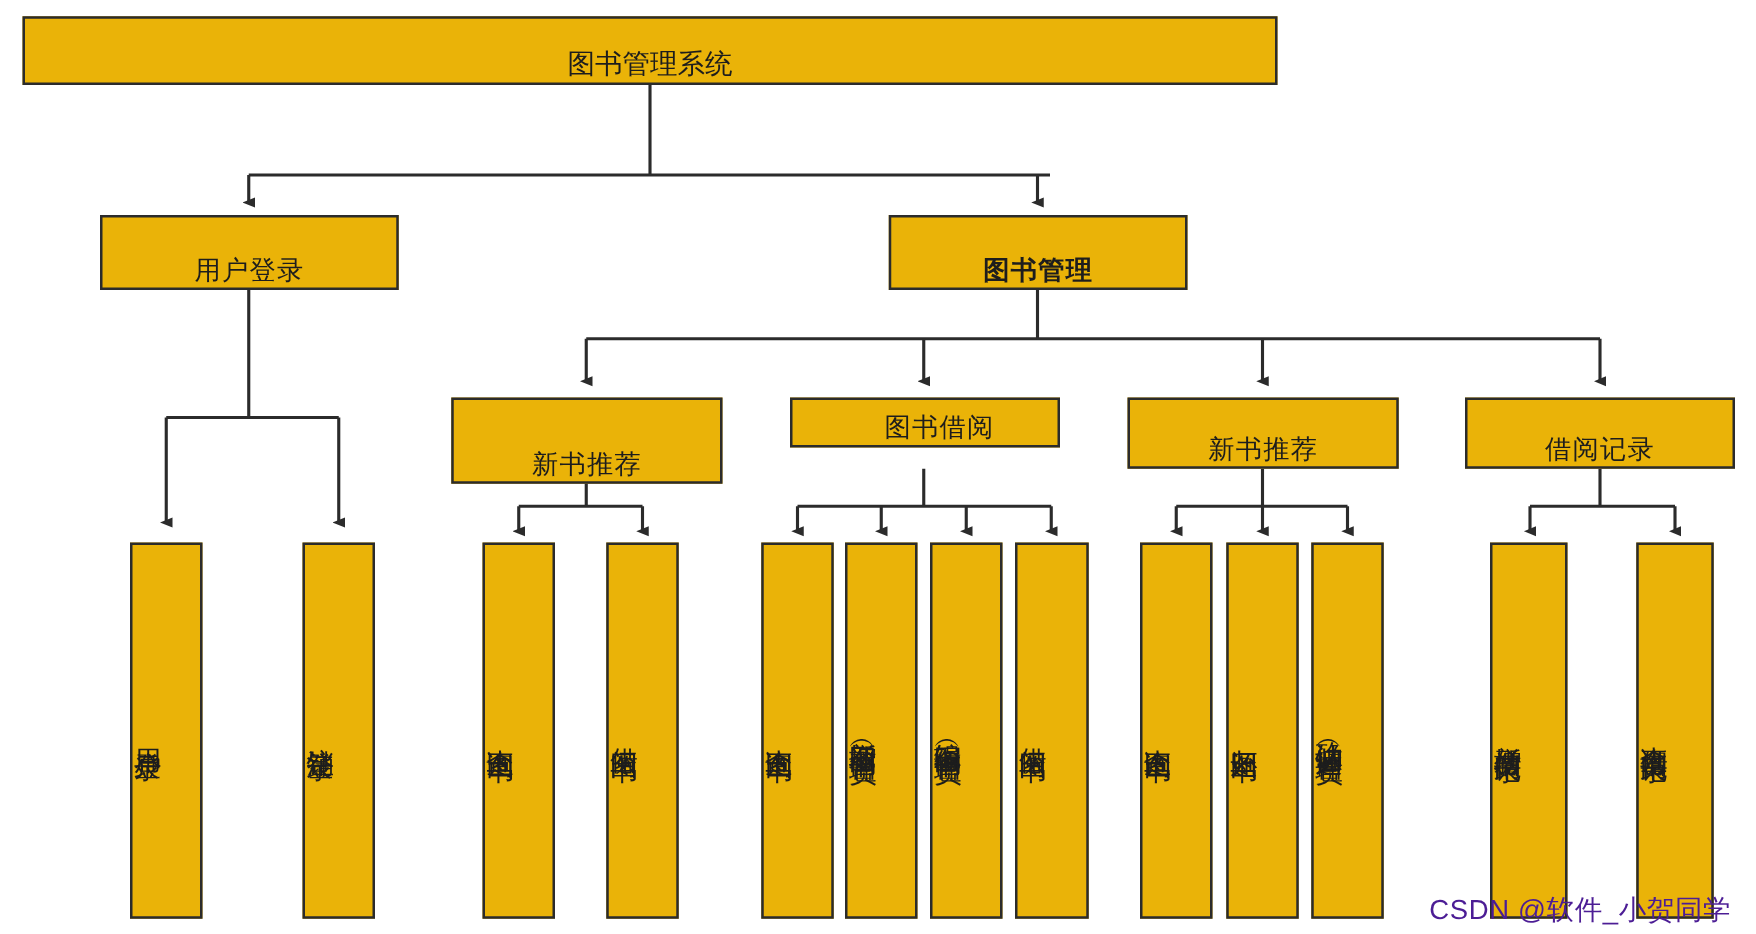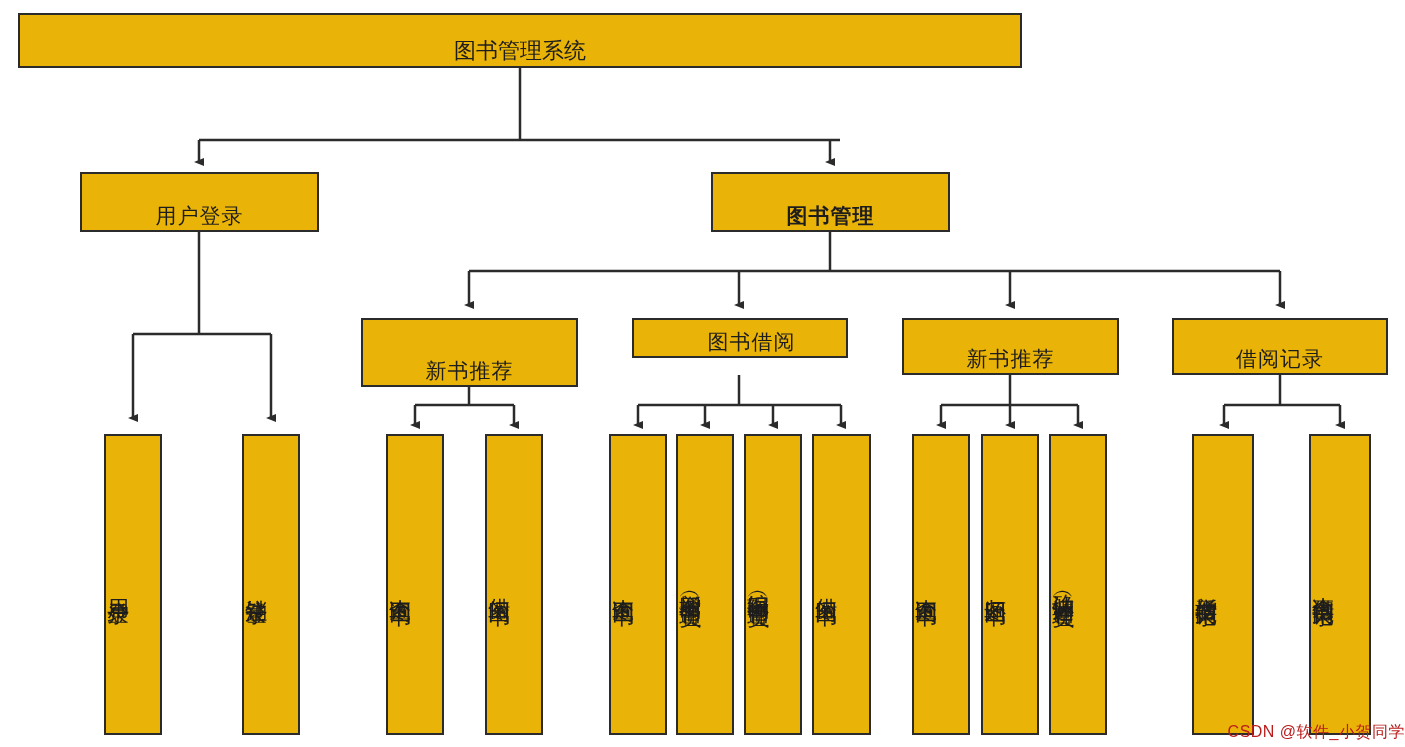--- a/index.html
+++ b/index.html
@@ -54,24 +54,24 @@
     padding: 4px 0;
   }
   .node.vert .vlabel {
     writing-mode: vertical-rl;
     text-orientation: upright;
     display: block;
     text-align: center;
   }
   .watermark {
     position: absolute;
-    right: 0;
+    right: 20px;
     bottom: 4px;
-    font-size: 16px;
-    color: #b91c1c;
+    font-size: 22px;
+    color: #4c1d95;
     letter-spacing: 0.5px;
     white-space: nowrap;
   }
 </style>
 </head>
 <body>
 
 <div id="diagram-root">
 
   <svg class="edges" viewBox="0 0 1405 747">

